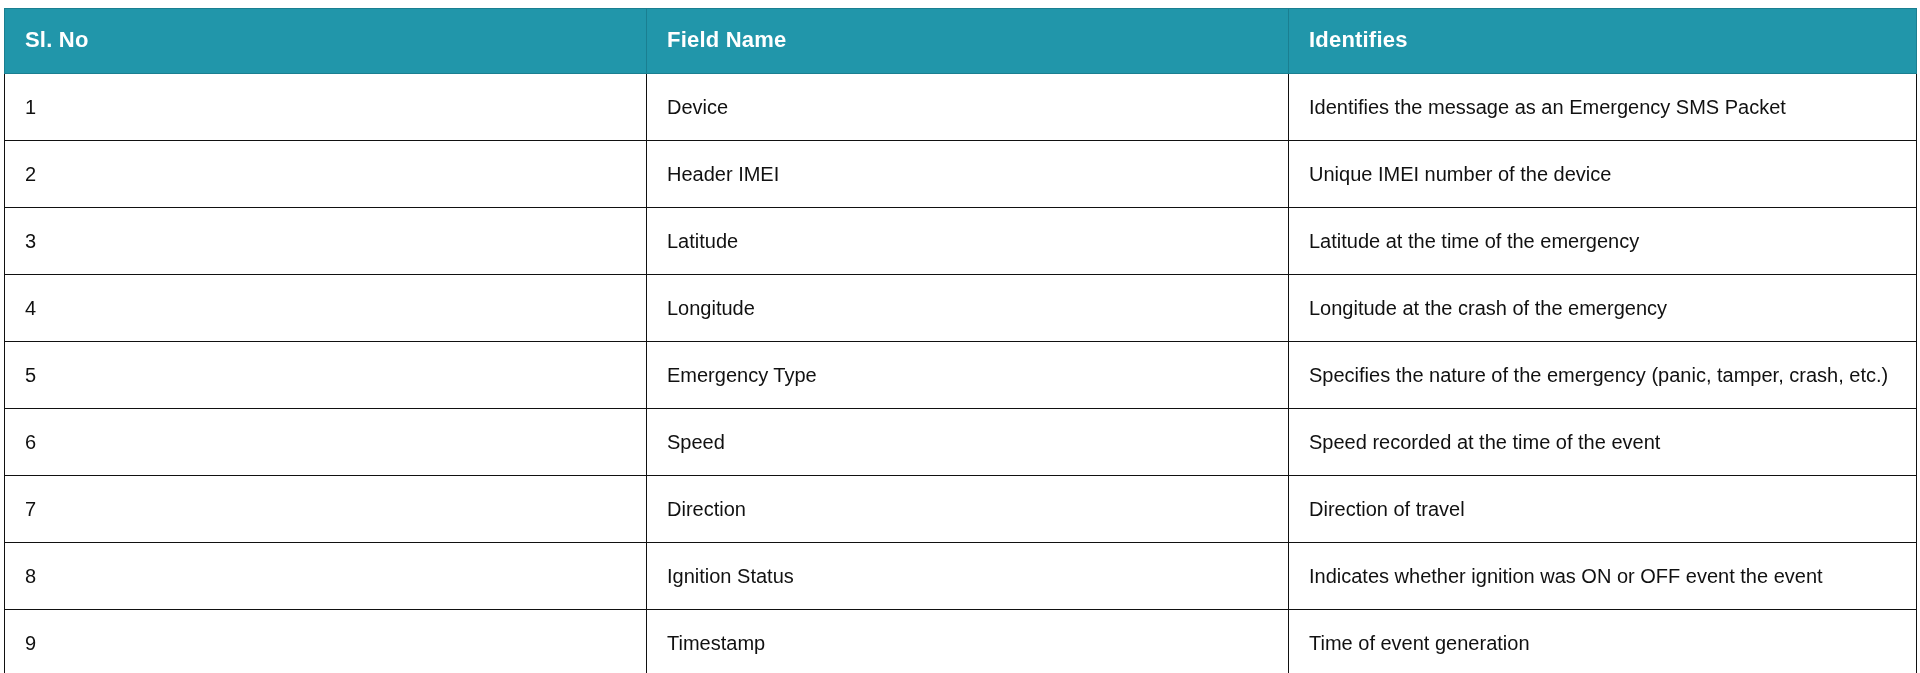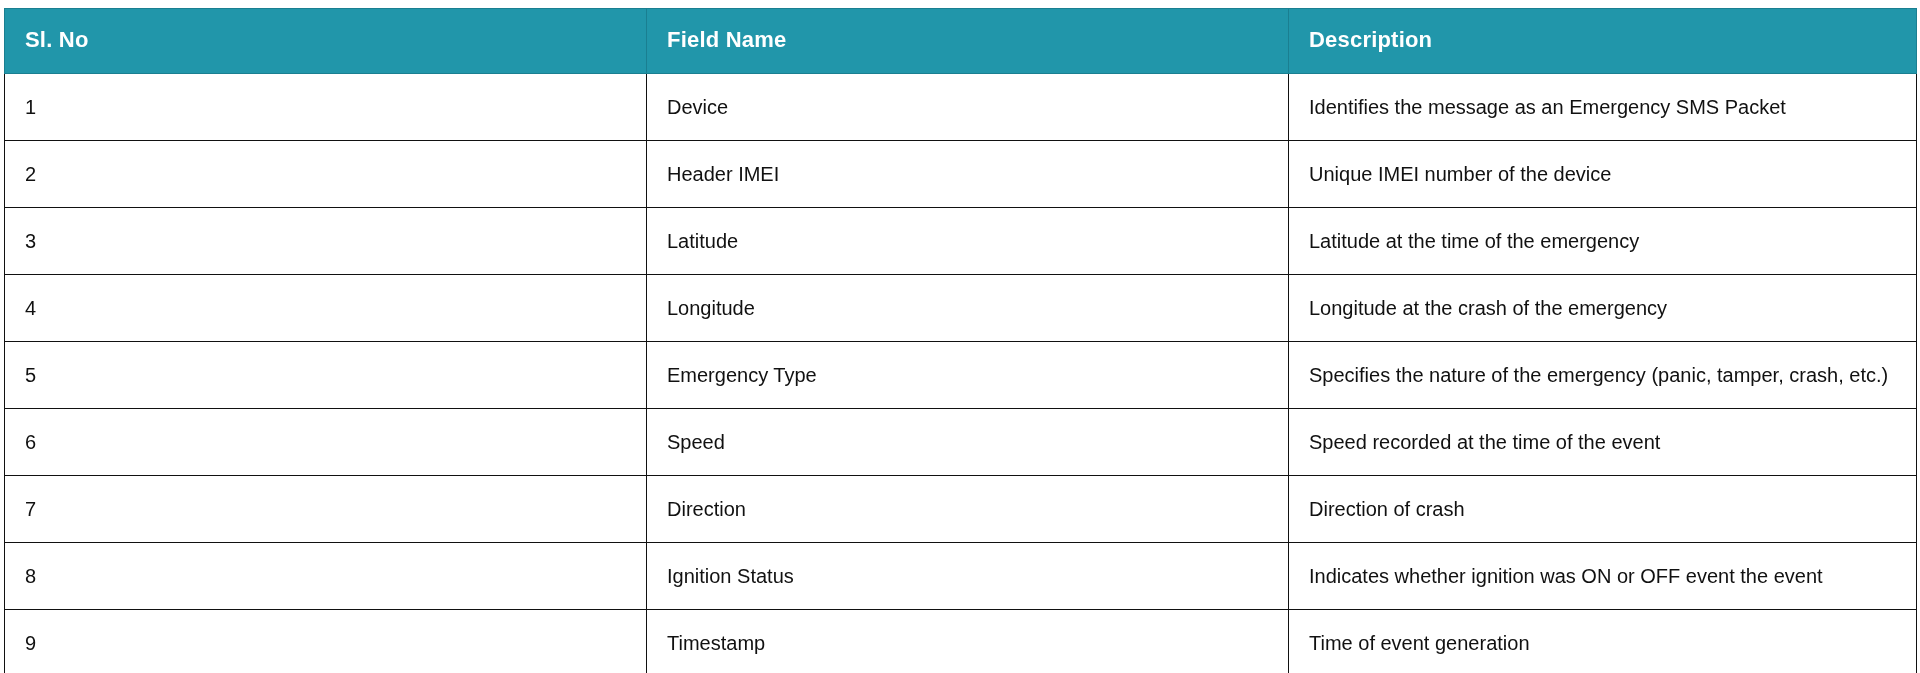--- a/index.html
+++ b/index.html
@@ -65,21 +65,21 @@
   <table class="spec-table">
     <colgroup>
       <col class="c1">
       <col class="c2">
       <col class="c3">
     </colgroup>
     <thead>
       <tr>
         <th>Sl. No</th>
         <th>Field Name</th>
-        <th>Description</th>
+        <th>Identifies</th>
       </tr>
     </thead>
     <tbody id="table-body">
         <tr>
           <td>1</td>
           <td>Device</td>
           <td>Identifies the message as an Emergency SMS Packet</td>
         </tr>
         <tr>
           <td>2</td>
@@ -102,21 +102,21 @@
           <td>Specifies the nature of the emergency (panic, tamper, crash, etc.)</td>
         </tr>
         <tr>
           <td>6</td>
           <td>Speed</td>
           <td>Speed recorded at the time of the event</td>
         </tr>
         <tr>
           <td>7</td>
           <td>Direction</td>
-          <td>Direction of crash</td>
+          <td>Direction of travel</td>
         </tr>
         <tr>
           <td>8</td>
           <td>Ignition Status</td>
           <td>Indicates whether ignition was ON or OFF event the event</td>
         </tr>
         <tr>
           <td>9</td>
           <td>Timestamp</td>
           <td>Time of event generation</td>

